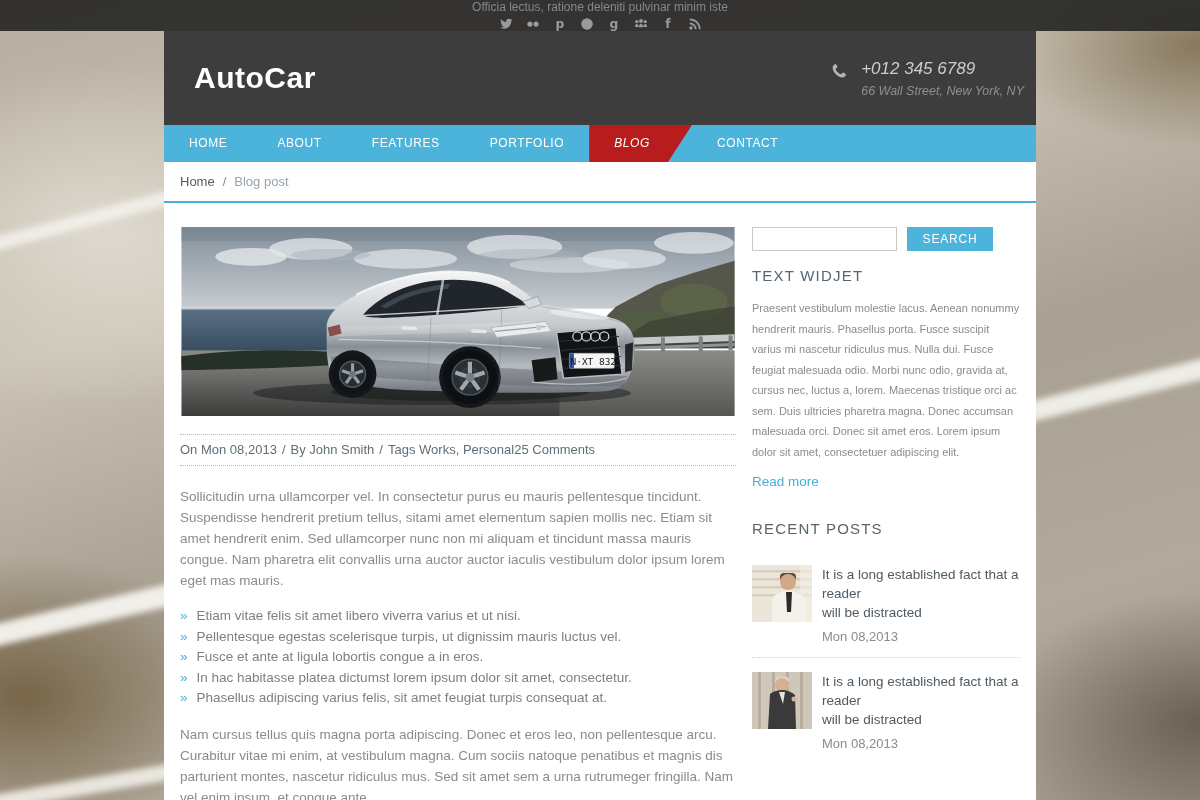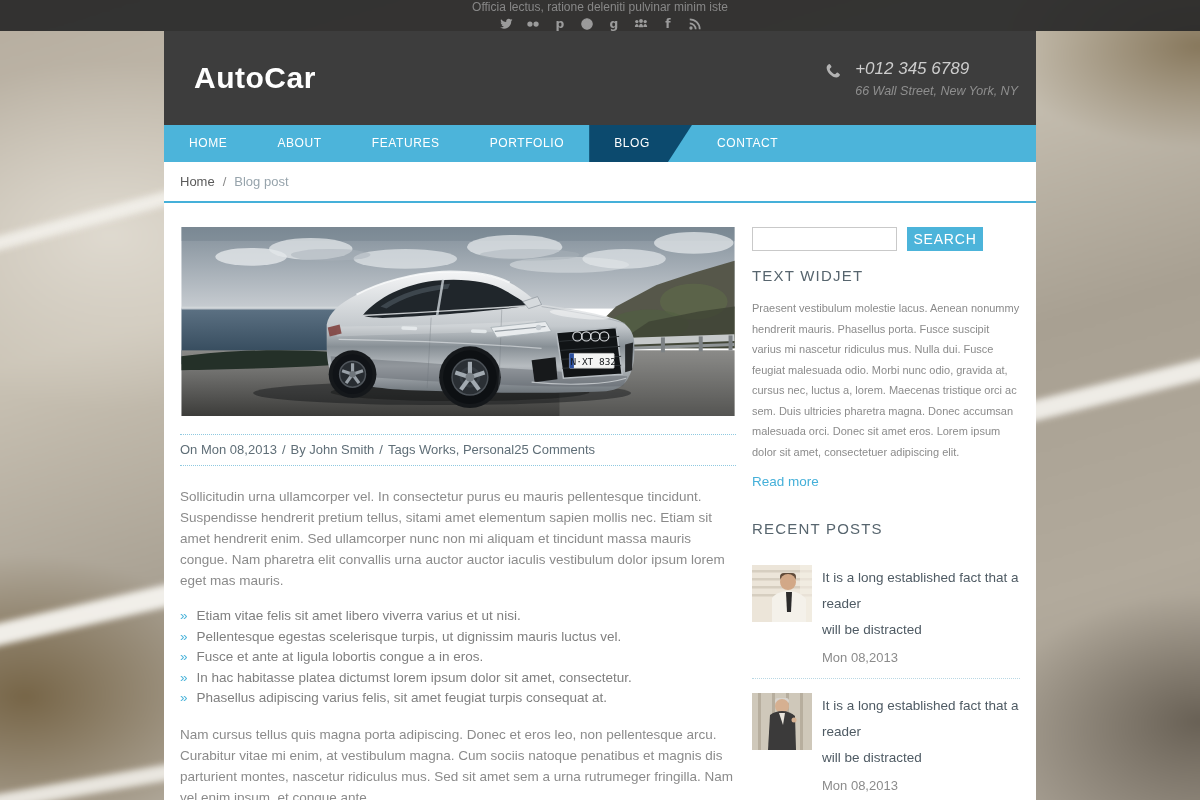--- a/index.html
+++ b/index.html
@@ -25,31 +25,31 @@
   .topbar { position:absolute; top:0; left:0; right:0; height:31px; background:rgba(41,41,41,.93); z-index:5; }
   .topbar-inner { width:872px; margin:0 auto; height:31px; display:flex; align-items:center; justify-content:space-between; padding:0 16px;flex-direction:column; }
   .tagline { font-size:12px; color:#878787; }
   .social { display:flex; gap:13px; align-items:center; }
   .social span { display:inline-flex; cursor:pointer; }
   .social svg { width:14px; height:14px; fill:#9b9b9b; }
   .social svg text { fill:#9b9b9b; font-family:"DejaVu Sans",sans-serif; }
 
   
   .container { position:relative; z-index:2; width:872px; margin:0 auto; padding-top:31px; }
-  .header { height:94px; background:#3d3d3d; display:flex; align-items:center; justify-content:space-between; padding:0 18px 0 30px; }
+  .header { height:94px; background:#3d3d3d; display:flex; align-items:center; justify-content:space-between; padding:0 12px 0 30px; }
   .logo { font-size:30px; font-weight:bold; color:#fff; letter-spacing:.5px; cursor:pointer; }
   .contact { display:flex; gap:11px; align-items:flex-start; }
   .contact svg { width:21px; height:21px; fill:#b3b3b3; margin-top:3px; }
   .phone-num { font-size:17px; font-style:italic; color:#cdcdcd; }
   .address { font-size:12.5px; font-style:italic; color:#8f8f8f; margin-top:5px; }
 
   
   .nav { height:37px; background:#4cb4da; display:flex; }
   .nav-item { padding:0 25px; line-height:37px; font-size:12px; color:#fff; letter-spacing:.6px; cursor:pointer; }
-  .nav-item.active { background:#0c4a6e; padding-right:42px; clip-path:polygon(0 0,100% 0,calc(100% - 24px) 100%,0 100%); }
+  .nav-item.active { background:#b91c1c; padding-right:42px; clip-path:polygon(0 0,100% 0,calc(100% - 24px) 100%,0 100%);font-style:italic; }
 
   
   .breadcrumb { height:41px; background:#fff; border-bottom:2px solid #45b0d9; display:flex; align-items:center; gap:8px; padding:0 16px; font-size:13px; color:#5a5a5a; }
   .breadcrumb .sep { color:#8a8a8a; }
   .breadcrumb .current { color:#97a4ac; }
   .breadcrumb .home { cursor:pointer; }
 
   
   .content { background:#fff; display:flex; gap:16px; padding:24px 16px 40px; min-height:597px; }
   .main { width:556px; flex:none; }
@@ -63,29 +63,29 @@
   .main p.first { margin-top:20px; }
 
   ul.bullets { list-style:none; margin:15px 0; }
   ul.bullets li { display:flex; gap:9px; font-size:13.5px; line-height:20.5px; color:#7f7f7f; }
   ul.bullets .marker { color:#4cb4da; }
 
   
   .sidebar { flex:1; min-width:0; }
   .search-row { display:flex; gap:10px; }
   .search-input { width:145px; height:24px; border:1px solid #c9c9c9; padding:0 6px; font-size:13px; color:#555; outline:none; font-family:"Liberation Sans",sans-serif; }
-  .search-btn { width:76px; height:24px; background:#4cb4da; color:#fff; border:none; font-size:14px; letter-spacing:.8px; cursor:pointer; font-family:"Liberation Sans",sans-serif; }
+  .search-btn { width:86px; height:24px; background:#4cb4da; color:#fff; border:none; font-size:12px; letter-spacing:.8px; cursor:pointer; font-family:"Liberation Sans",sans-serif; }
   .widget-title { margin:16px 0 14px; font-size:15px; font-weight:400; color:#57656e; letter-spacing:1.2px; }
   .widget-body { font-size:11px; line-height:20.5px; color:#8b8b8b; }
   .read-more { display:inline-block; margin-top:12px; font-size:13.5px; color:#45b0d9; cursor:pointer; }
   .recent-title { margin-top:30px; }
   .rpost { display:flex; gap:10px; padding:14px 0 13px; }
   .rpost.bordered { border-top:1px dotted #b9d8e4; }
   .thumb { width:60px; height:57px; flex:none; cursor:pointer; }
-  .rtitle { font-size:13.5px; line-height:26px; color:#4e5a63; cursor:pointer; }
+  .rtitle { font-size:13.5px; line-height:19px; color:#4e5a63; cursor:pointer; }
   .rtitle span { display:block; }
   .rdate { font-size:13px; color:#8b8b8b; margin-top:7px; }
 </style>
 </head>
 <body>
 
 <div class="photo-bg"></div>
 <div class="stripe s1"></div>
 <div class="stripe s2"></div>
 <div class="stripe s3"></div>

